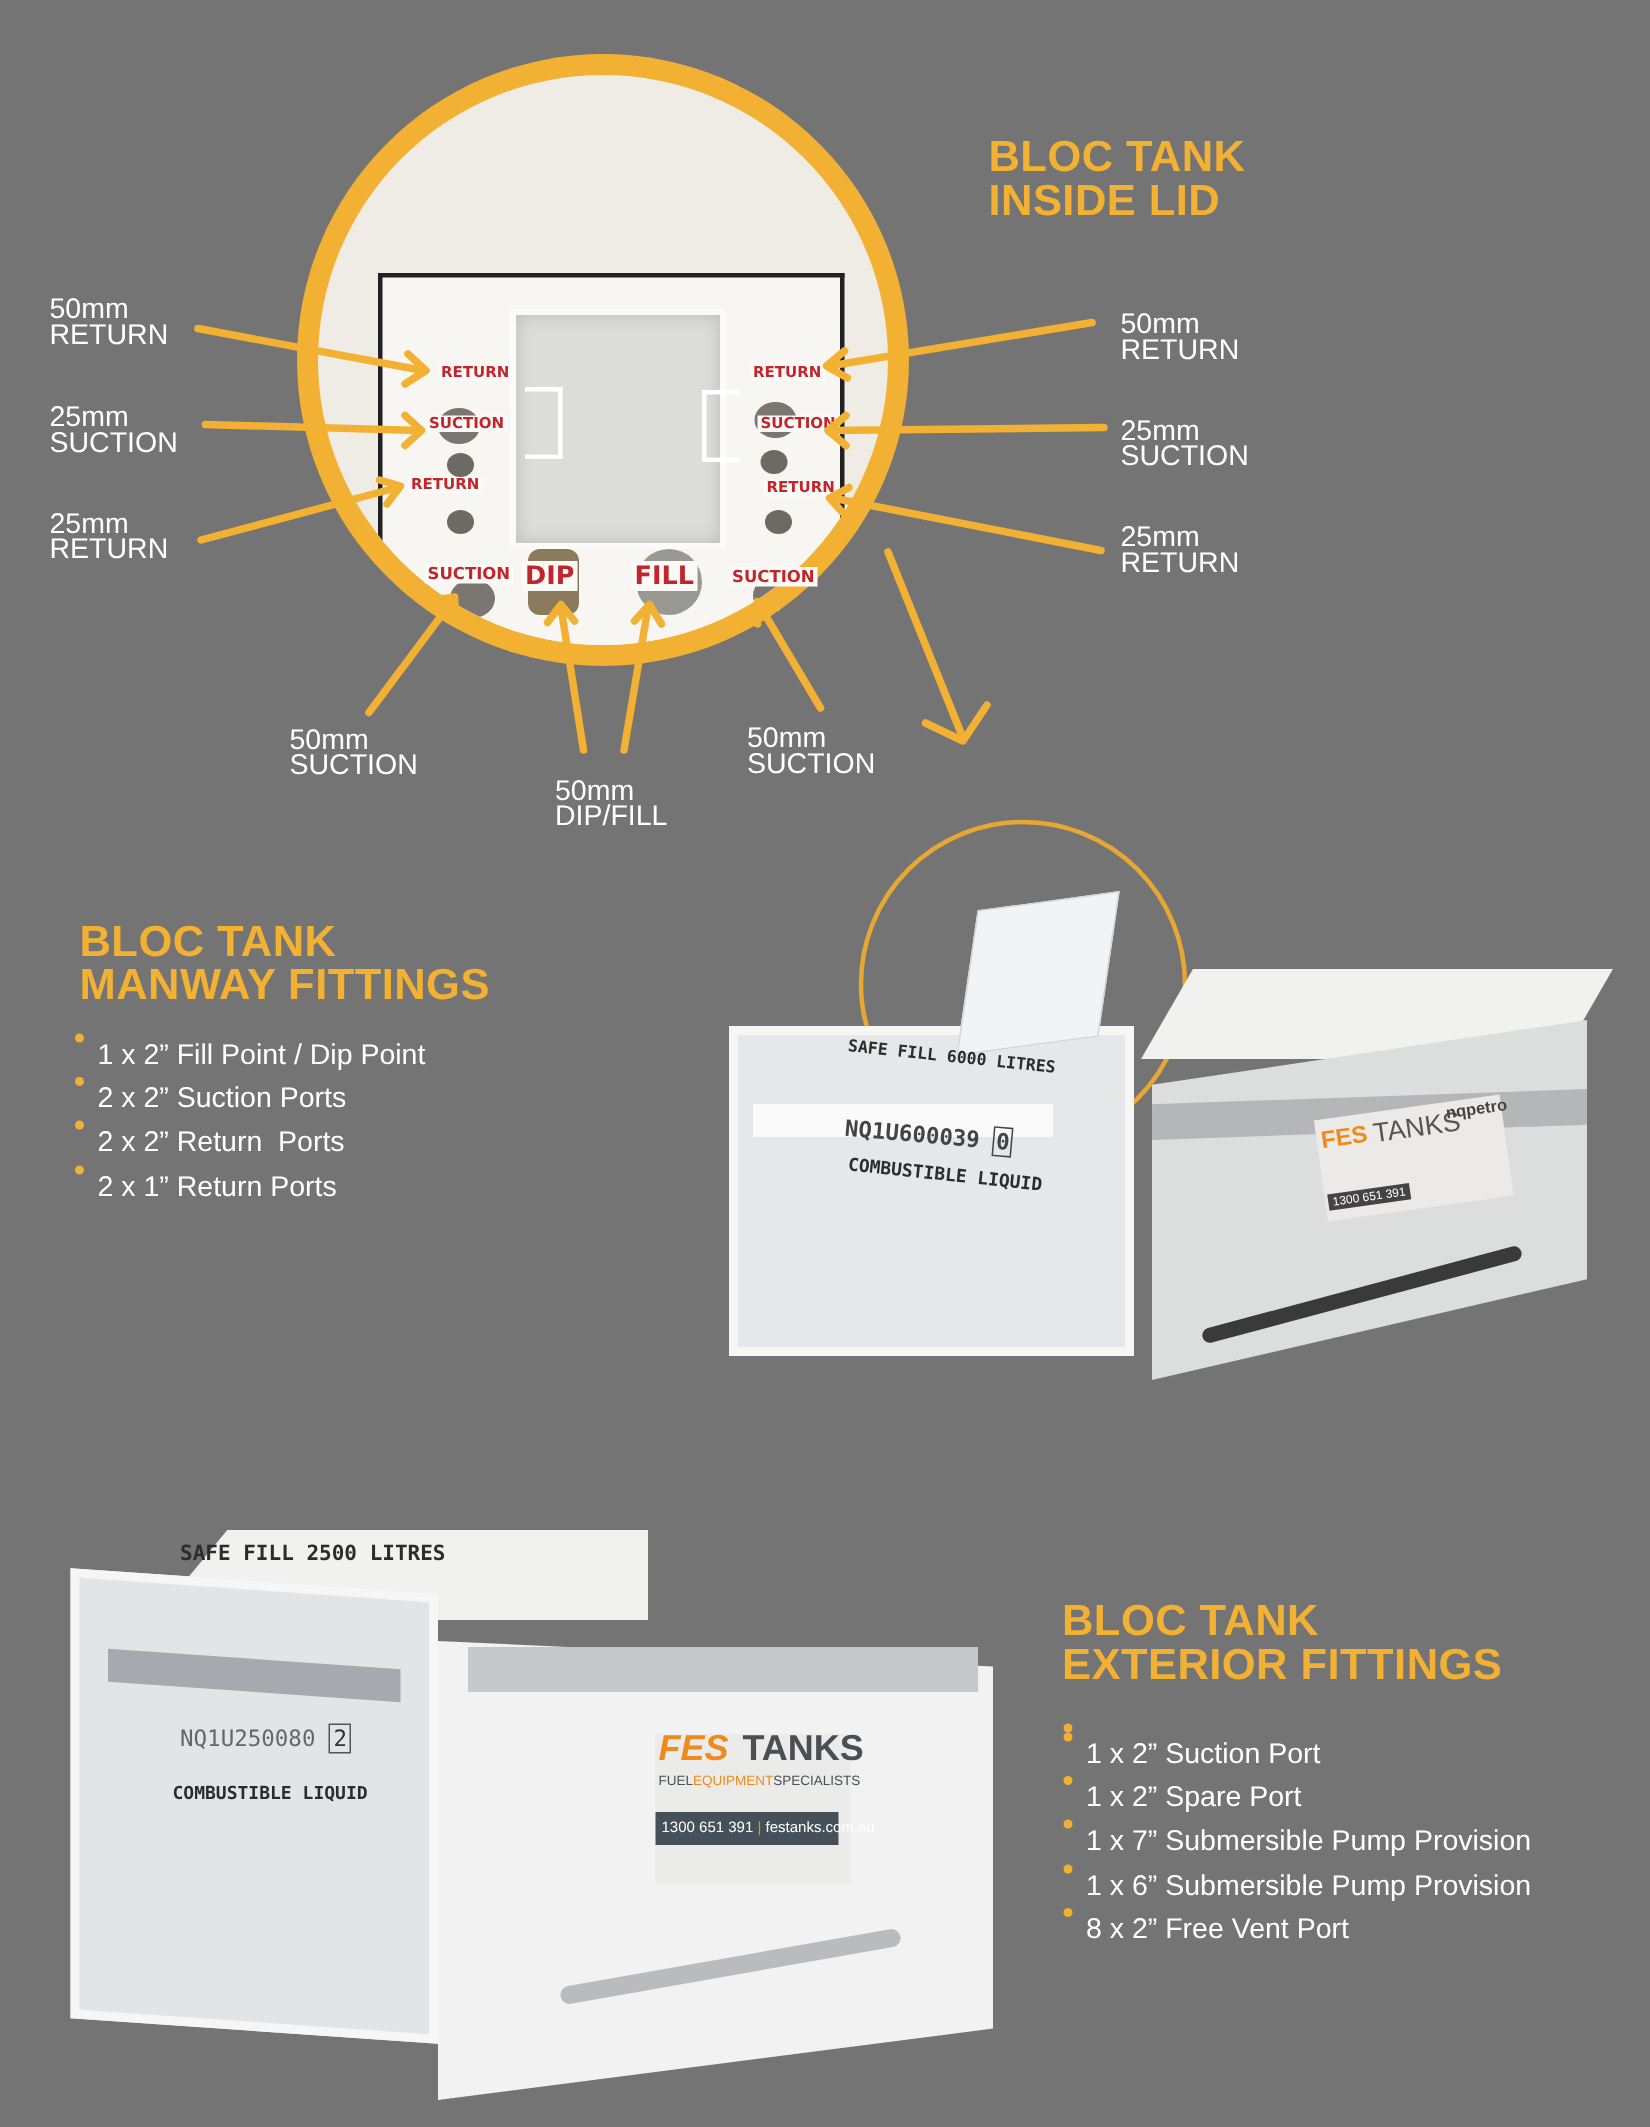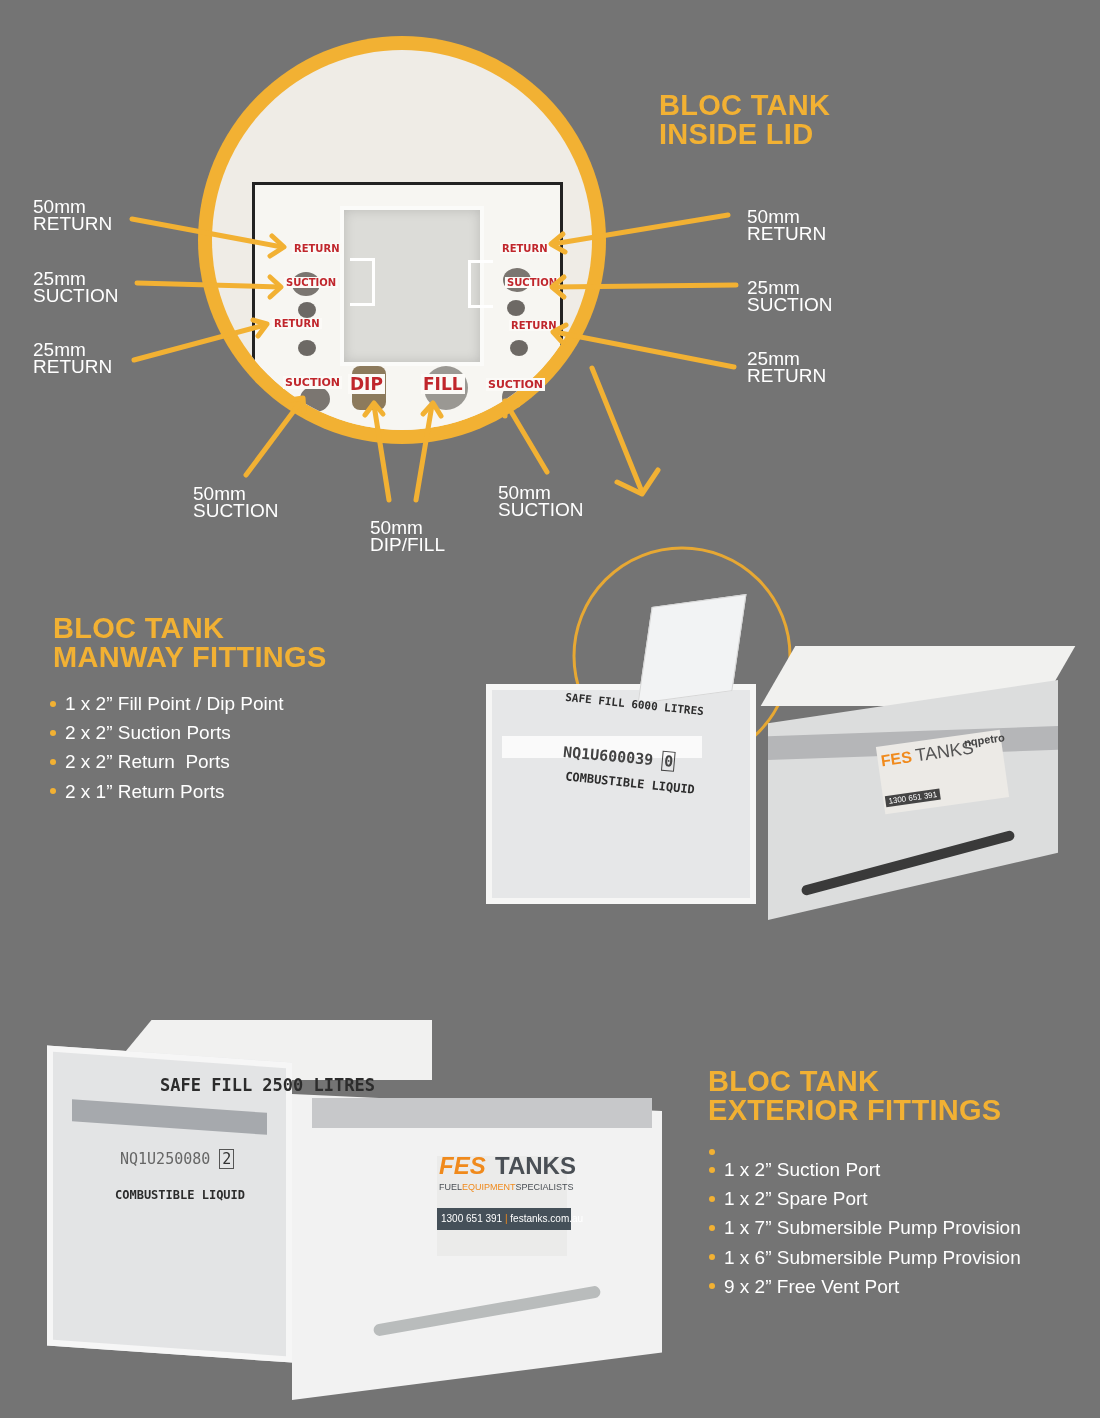--- a/index.html
+++ b/index.html
@@ -2,21 +2,21 @@
 <html><head>
 <meta charset="utf-8">
 <style>
   html,body{margin:0;padding:0;}
   body{width:1100px;height:1418px;background:#747474;position:relative;overflow:hidden;font-family:"Liberation Sans",sans-serif;}
   .abs{position:absolute;}
   .heading{position:absolute;color:#f2b133;font-family:Liberation Sans, sans-serif;font-weight:bold;font-size:29px;line-height:29px;letter-spacing:0.3px;}
   .callout{position:absolute;color:#fff;font-size:19px;line-height:17px;font-family:"Liberation Sans",sans-serif;}
   .callout span{display:block;}
   .list{position:absolute;list-style:none;margin:0;padding:0;}
-  .list li{color:#fff;font-size:19px;line-height:29.2px;display:flex;align-items:center;}
+  .list li{color:#fff;font-size:19px;line-height:29.2px;display:flex;align-items:flex-start;}
   .list li .dot{width:6px;height:6px;border-radius:50%;background:#f2b133;margin-right:9px;flex:none;}
   svg{position:absolute;left:0;top:0;}
   .lbl{position:absolute;color:#c0262c;font-weight:bold;font-family:"DejaVu Sans",sans-serif;background:#fbfaf7;padding:0 2px;}
   .tank-text{position:absolute;color:#2c2c2c;font-weight:bold;font-family:"DejaVu Sans Mono",monospace;white-space:nowrap;}
 </style>
 </head>
 <body>
 
 <div class="abs" style="left:198px;top:36px;width:408px;height:408px;border-radius:50%;background:#f2b133;">
   <div style="position:absolute;left:14px;top:14px;width:380px;height:380px;border-radius:50%;overflow:hidden;background:#efece6;">
@@ -181,30 +181,30 @@
   <div style="position:absolute;left:5px;top:34px;width:245px;height:300px;background:#e3e4e5;border:6px solid #f6f6f6;box-sizing:border-box;transform:skewY(4deg);"></div>
   <div style="position:absolute;left:30px;top:86px;width:195px;height:22px;background:#a6a9ad;transform:skewY(4deg);"></div>
 
   <div style="position:absolute;left:250px;top:40px;width:370px;height:340px;background:#f2f2f2;clip-path:polygon(0 10%,100% 15%,100% 86%,0 100%);"></div>
   <div style="position:absolute;left:270px;top:78px;width:340px;height:30px;background:#c7c8ca;"></div>
 
   <div style="position:absolute;left:395px;top:136px;width:130px;height:100px;background:#ebebea;"></div>
 
   <div style="position:absolute;left:330px;top:285px;width:230px;height:12px;background:#b9bcbc;border-radius:6px;transform:rotate(-10deg);"></div>
 </div>
-<div class="tank-text" style="left:120px;top:1075px;font-size:17px;margin-left:40px;">SAFE FILL 2500 LITRES</div>
+<div class="tank-text" style="left:120px;top:1028px;font-size:14px;">SAFE FILL 2500 LITRES</div>
 <div class="tank-text" style="left:104px;top:1150px;font-size:15px;color:#666;font-weight:normal;margin-left:16px;"><span>NQ1U250080</span> <span style="border:1px solid #555;padding:0 2px;color:#333;">2</span></div>
 <div class="tank-text" style="left:115px;top:1188px;font-size:12px;">COMBUSTIBLE LIQUID</div>
 <div class="abs" style="left:437px;top:1152px;width:134px;height:86px;">
   <span style="position:absolute;left:2px;top:0;font-weight:bold;font-size:24px;color:#f08a1c;font-style:italic;">FES</span>
   <span style="position:absolute;left:58px;top:0;font-size:24px;color:#4a4f55;font-weight:bold;">TANKS</span>
   <div style="position:absolute;left:2px;top:30px;font-size:9px;white-space:nowrap;">
     <span style="color:#4a4f55;">FUEL</span><span style="color:#f08a1c;">EQUIPMENT</span><span style="color:#4a4f55;">SPECIALISTS</span>
   </div>
-  <div style="position:absolute;left:0;top:56px;width:134px;height:22px;background:#455059;color:#fff;font-size:10px;line-height:22px;white-space:nowrap;padding-left:4px;box-sizing:border-box;">
+  <div style="position:absolute;left:0;top:56px;width:122px;height:22px;background:#455059;color:#fff;font-size:10px;line-height:22px;white-space:nowrap;padding-left:4px;box-sizing:border-box;">
     <span>1300 651 391</span>
     <span style="color:#f08a1c;">|</span>
     <span>festanks.com.au</span>
   </div>
 </div>
 
 <div class="heading" style="left:708px;top:1067px;">
   <div>BLOC TANK</div>
   <div>EXTERIOR FITTINGS</div>
 </div>
@@ -223,15 +223,15 @@
   <li>
       <span class="dot"></span>
       <span>1 x 7” Submersible Pump Provision</span>
     </li>
   <li>
       <span class="dot"></span>
       <span>1 x 6” Submersible Pump Provision</span>
     </li>
   <li>
       <span class="dot"></span>
-      <span>9 x 2” Free Vent Port</span>
+      <span>8 x 2” Free Vent Port</span>
     </li>
 </ul>
 
 </body></html>

